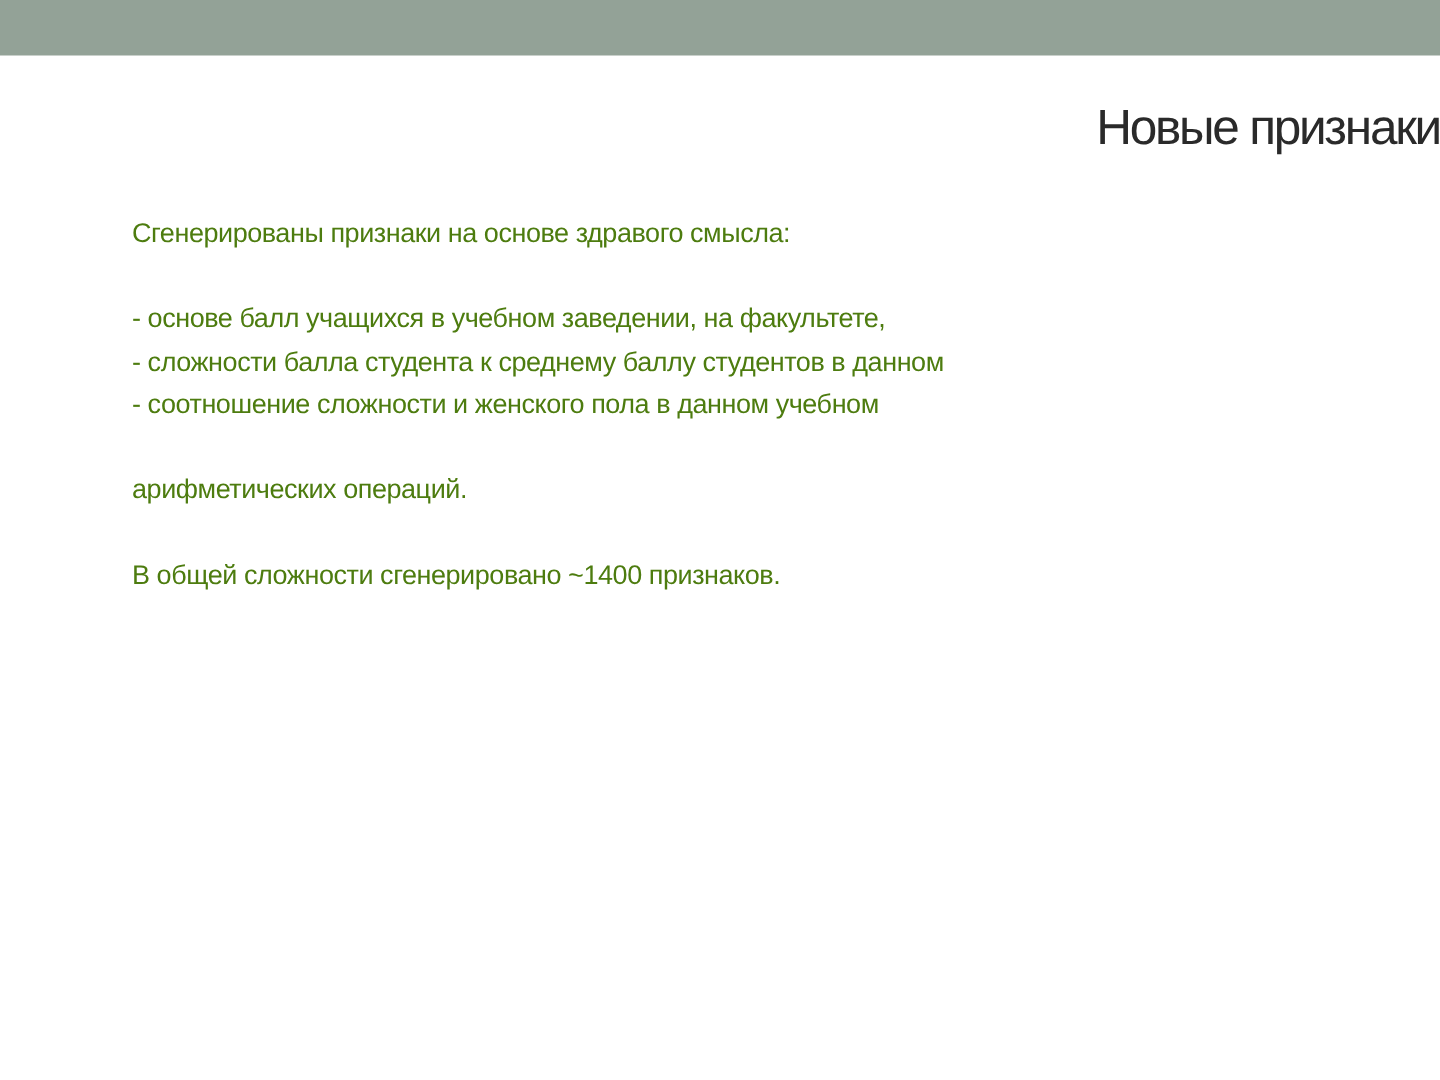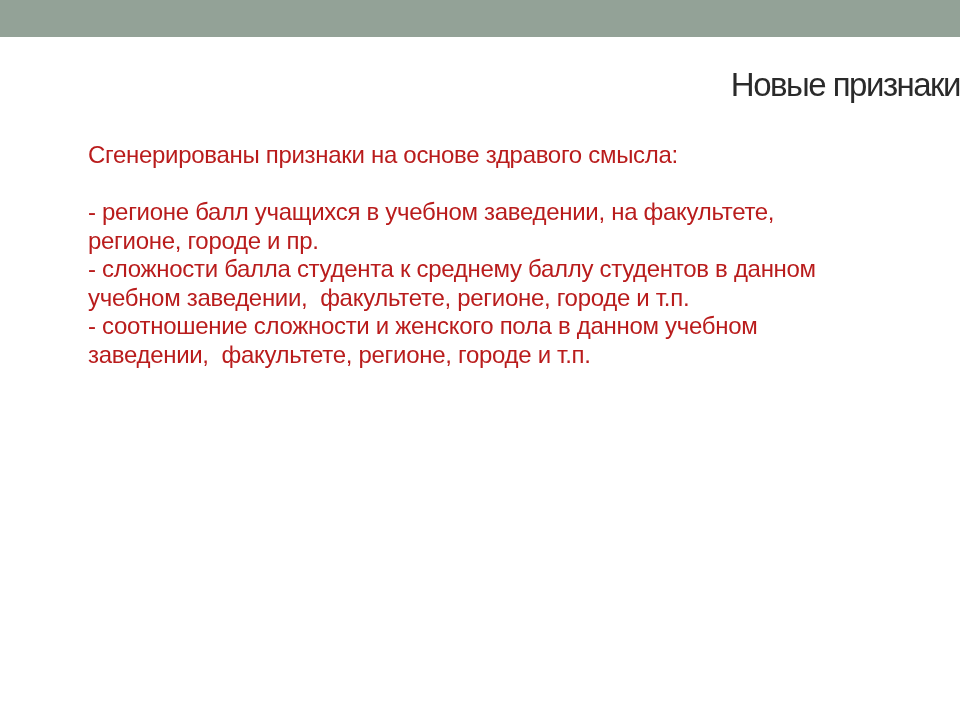--- a/index.html
+++ b/index.html
@@ -1,38 +1,39 @@
 <!DOCTYPE html>
 <html><head>
   <meta charset="utf-8">
   <style>
     html, body { margin: 0; padding: 0; }
     body { width: 960px; height: 720px; background: #ffffff; position: relative; overflow: hidden; font-family: "Liberation Sans", sans-serif; color: #262626; }
     .top-band { position: absolute; left: 0; top: 0; width: 960px; height: 37px; background: #93a297; }
     .title { position: absolute; left: 0; top: 66px; width: 960px; text-align: right; font-size: 33px; letter-spacing: -1.5px; color: #2a2a2a; }
-    .content { position: absolute; left: 88px; top: 141px; width: 800px; font-size: 24px; line-height: 28.5px; letter-spacing: -0.3px; color: #b91c1c; }
+    .content { position: absolute; left: 88px; top: 141px; width: 800px; font-size: 18px; line-height: 28.5px; letter-spacing: -0.3px; color: #4d7c0f; }
     .line { white-space: pre; }
     .blank { height: 28.5px; }
   </style>
 </head>
 <body>
 
 <div class="top-band" style="background: rgb(147, 162, 151);"></div>
 <div class="title">Новые признаки</div>
 
 <div class="content">
   <div>
     <div class="line">Сгенерированы признаки на основе здравого смысла:</div>
   </div>
   <div class="blank"></div>
   <div>
-    <div class="line">- регионе балл учащихся в учебном заведении, на факультете,</div>
-    <div class="line">регионе, городе и пр.</div>
+    <div class="line">- основе балл учащихся в учебном заведении, на факультете,</div>
     <div class="line">- сложности балла студента к среднему баллу студентов в данном</div>
-    <div class="line">учебном заведении,  факультете, регионе, городе и т.п.</div>
     <div class="line">- соотношение сложности и женского пола в данном учебном</div>
-    <div class="line">заведении,  факультете, регионе, городе и т.п.</div>
   </div>
   <div class="blank"></div>
   <div>
+    <div class="line">арифметических операций.</div>
   </div>
   <div class="blank"></div>
+  <div>
+    <div class="line">В общей сложности сгенерировано ~1400 признаков.</div>
+  </div>
 </div>
 
 </body></html>

